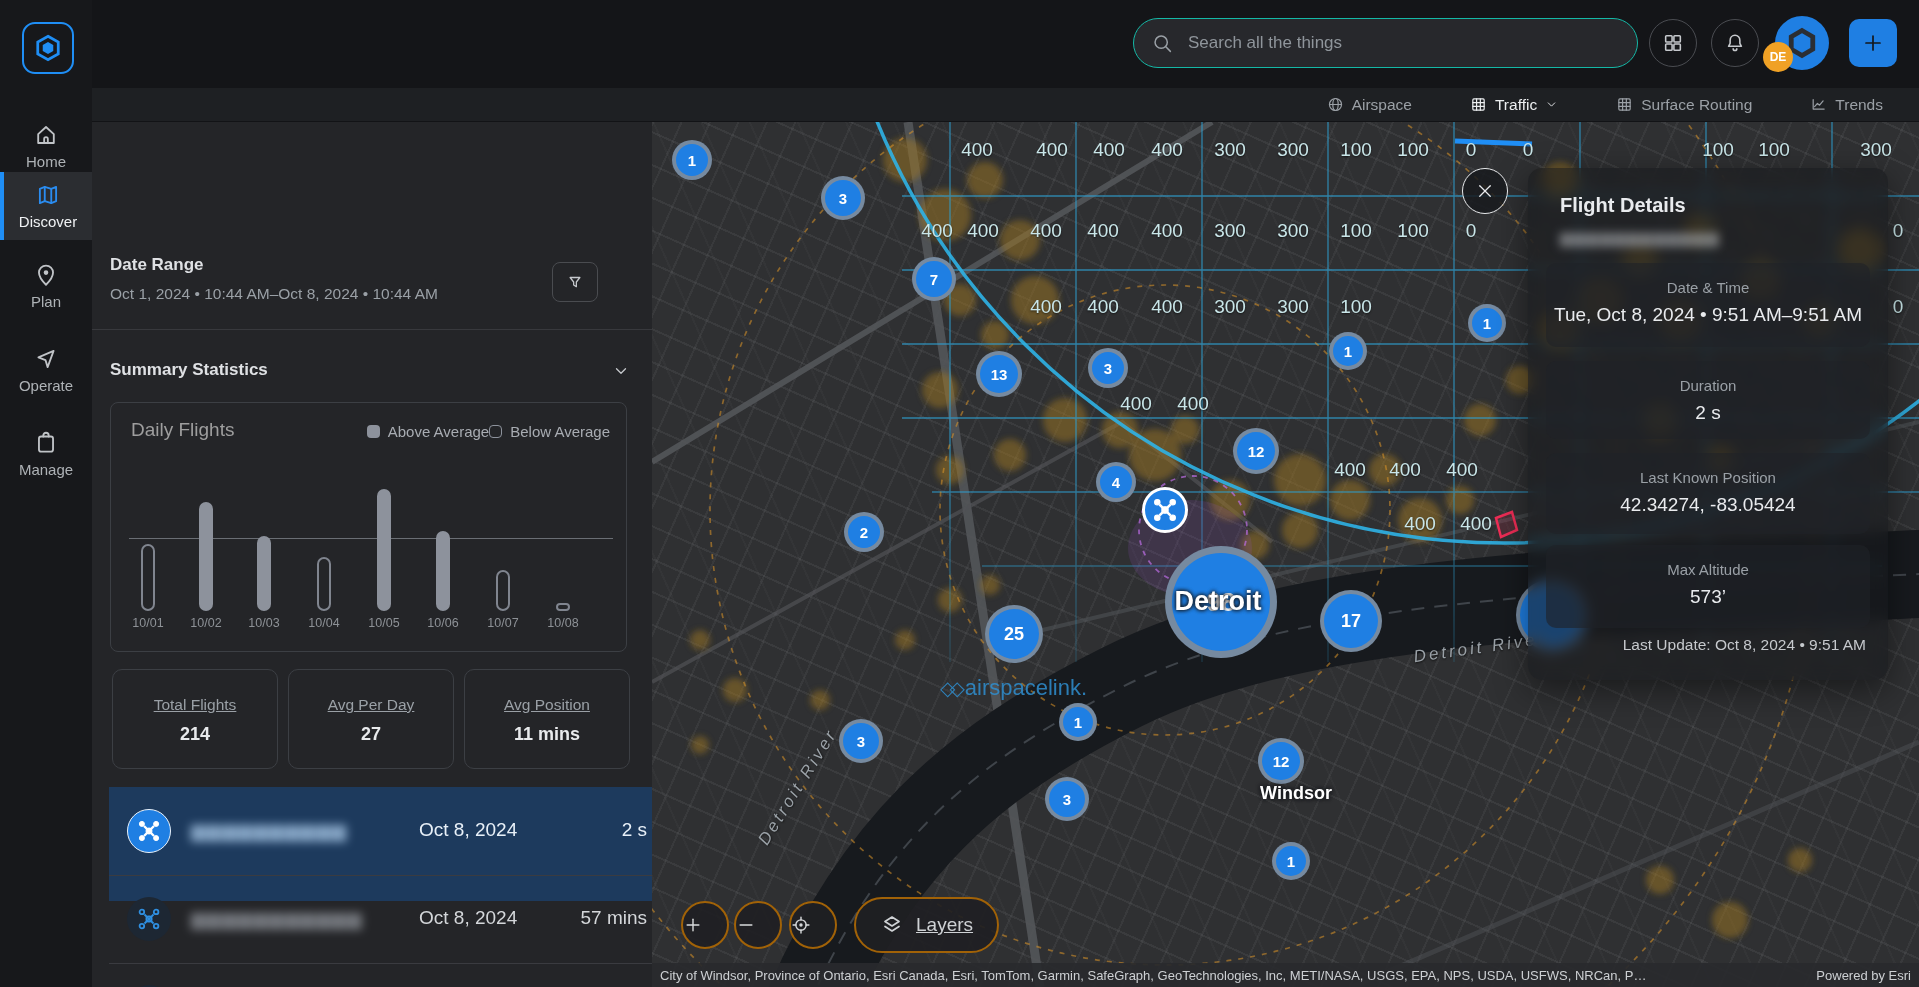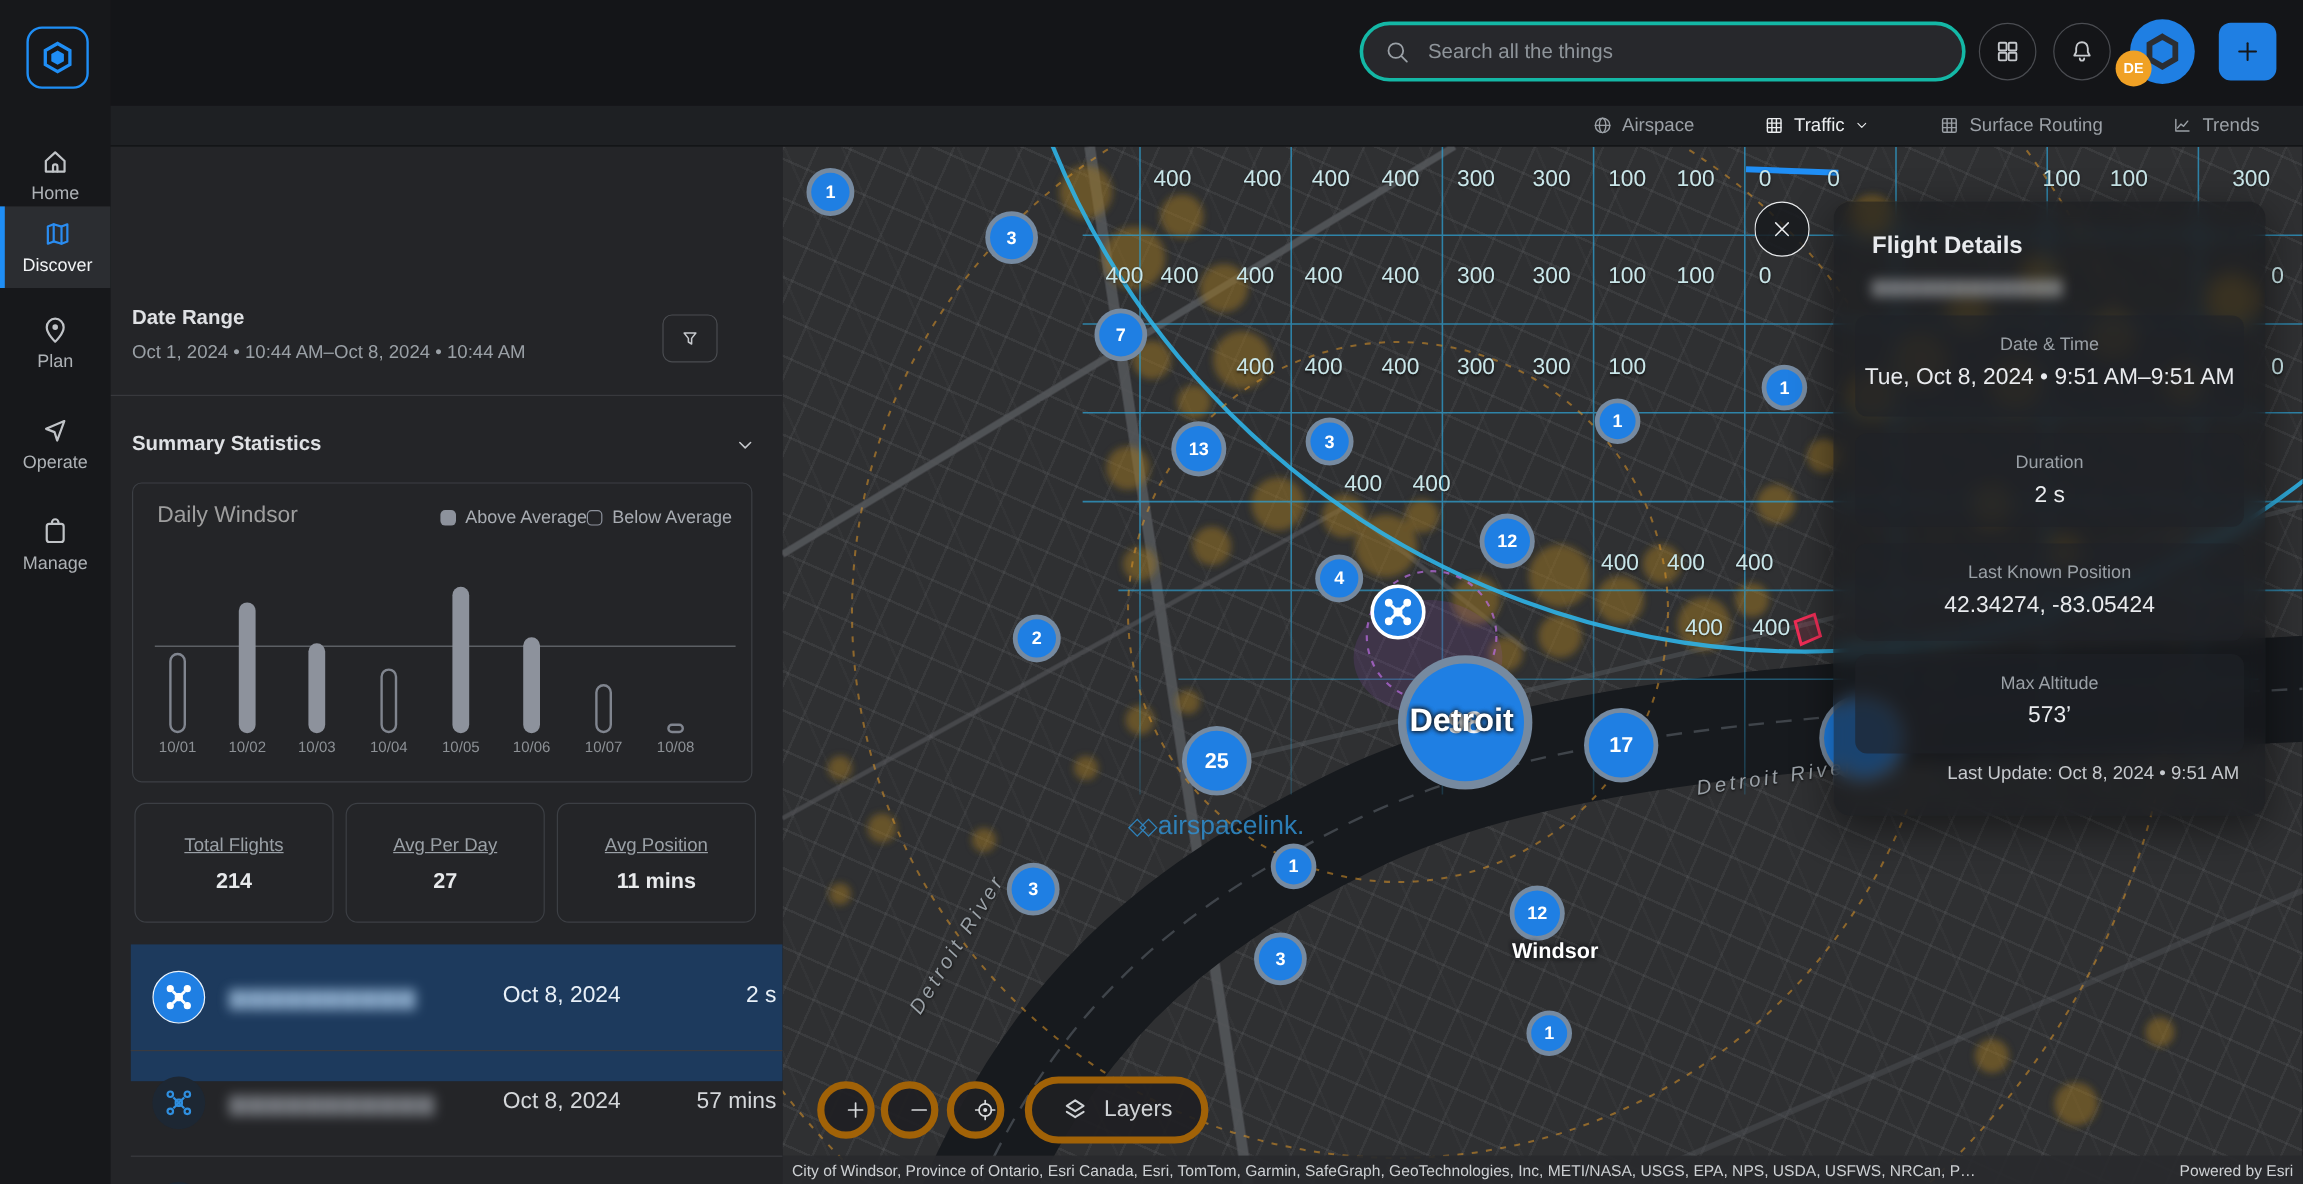--- a/index.html
+++ b/index.html
@@ -13,21 +13,21 @@
              border-radius:13px;display:flex;align-items:center;justify-content:center;}
   .rail-item{position:absolute;left:0;width:92px;text-align:center;color:#aeb2b6;font-size:15px;padding:10px 0;cursor:pointer;}
   .rail-item .ric{display:block;width:26px;height:26px;margin:0 auto 5px;color:#c0c3c7;}
   .rail-item.active{background:#2b2d31;color:#f0f2f4;border-left:4px solid #1f8ef5;width:88px;}
   .rail-item.active .ric{color:#2a8cf0;}
   .ric svg,.ic svg{width:100%;height:100%;display:block;}
 
   
   .topbar{position:absolute;left:92px;top:0;width:1827px;height:88px;background:#141518;z-index:30;}
   .search{position:absolute;left:1041px;top:18px;width:505px;height:50px;border-radius:26px;
-          background:#27282c;border:3px solid #14b8a6;display:flex;align-items:center;padding:0 18px;box-sizing:border-box;}
+          background:#27282c;border:1px solid #14b8a6;display:flex;align-items:center;padding:0 18px;box-sizing:border-box;}
   .search .ic{width:21px;height:21px;color:#9aa0a6;margin-right:13px;flex:none;}
   .search input{background:transparent;border:none;outline:none;color:#cfd2d5;font-size:17px;width:100%;
                 font-family:"Liberation Sans",sans-serif;}
   .search input::placeholder{color:#8f959b;}
   .tb-btn{position:absolute;top:19px;width:48px;height:48px;border-radius:50%;border:1px solid #4a4c51;
           display:flex;align-items:center;justify-content:center;color:#c6c9cd;cursor:pointer;box-sizing:border-box;}
   .tb-btn .ic{width:22px;height:22px;}
   .avatar{position:absolute;top:16px;width:54px;height:54px;border-radius:50%;background:#1f7fe3;
           display:flex;align-items:center;justify-content:center;cursor:pointer;}
   .avatar .badge{position:absolute;left:-12px;bottom:-2px;width:30px;height:30px;border-radius:50%;
@@ -63,22 +63,22 @@
   .drone-marker .ic{width:26px;height:26px;}
   .map-label{position:absolute;transform:translate(-50%,-50%);white-space:nowrap;pointer-events:none;}
   .map-label.city-major{color:#fff;font-size:27px;font-weight:bold;text-shadow:0 0 4px #14161a,0 0 4px #14161a;}
   .map-label.city{color:#fff;font-size:18px;font-weight:bold;text-shadow:0 0 4px #14161a,0 0 4px #14161a;}
   .map-label.river{color:#9aa1a7;font-size:17px;font-style:italic;letter-spacing:3px;text-shadow:0 1px 2px rgba(0,0,0,.7);}
   .watermark{position:absolute;color:#2f8fd0;font-size:22px;opacity:.85;display:flex;align-items:center;gap:6px;pointer-events:none;}
   .watermark .dia{letter-spacing:-6px;font-size:20px;}
   .map-close{position:absolute;width:46px;height:46px;border-radius:50%;background:rgba(24,26,29,.85);
            border:1.5px solid #e8eaec;color:#e8eaec;display:flex;align-items:center;justify-content:center;cursor:pointer;z-index:6;box-sizing:border-box;}
   .map-close .ic{width:18px;height:18px;}
-  .ctl{position:absolute;background:rgba(31,32,35,.92);border:6px solid #a16207;color:#d8dadc;
-       display:flex;align-items:center;justify-content:flex-end;cursor:pointer;box-sizing:border-box;z-index:7;}
+  .ctl{position:absolute;background:rgba(31,32,35,.92);border:2px solid #a16207;color:#d8dadc;
+       display:flex;align-items:center;justify-content:space-between;cursor:pointer;box-sizing:border-box;z-index:7;text-decoration:underline;}
   .ctl.round{width:48px;height:48px;border-radius:50%;}
   .ctl .ic{width:20px;height:20px;}
   .ctl.pill{height:56px;border-radius:28px;padding:0 24px;gap:12px;font-size:19px;color:#cfd2d5;}
   .ctl.pill .ic{width:24px;height:24px;}
   .attrib{position:absolute;left:0;bottom:0;width:100%;height:24px;background:rgba(41,42,45,.93);z-index:8;
           font-size:13px;color:#cdd0d3;display:flex;align-items:center;padding:0 8px;box-sizing:border-box;white-space:nowrap;}
   .attrib .pw{margin-left:auto;padding-left:14px;}
 
   
   .panel{position:absolute;left:92px;top:122px;width:560px;height:865px;background:#242528;z-index:20;overflow:hidden;}
@@ -420,21 +420,21 @@
     <div class="divider"></div>
 
     <div class="sec-label abs" style="left:18px;top:238px;">Summary Statistics</div>
     <span class="sum-chev ic">
         <svg viewBox="0 0 24 24" fill="none" stroke="currentColor" stroke-width="1.7" stroke-linecap="round" stroke-linejoin="round">
           <path d="M6 9 L12 15 L18 9"></path>
         </svg>
       </span>
 
     <div class="card chart-card">
-      <div class="chart-title">Daily Windsor</div>
+      <div class="chart-title">Daily Flights</div>
       <div class="legend" id="legend">
           <div class="leg-item">
             <span class="leg-sw filled"></span>
             <span>Above Average</span>
           </div>
           <div class="leg-item">
             <span class="leg-sw outline"></span>
             <span>Below Average</span>
           </div>
         </div>

